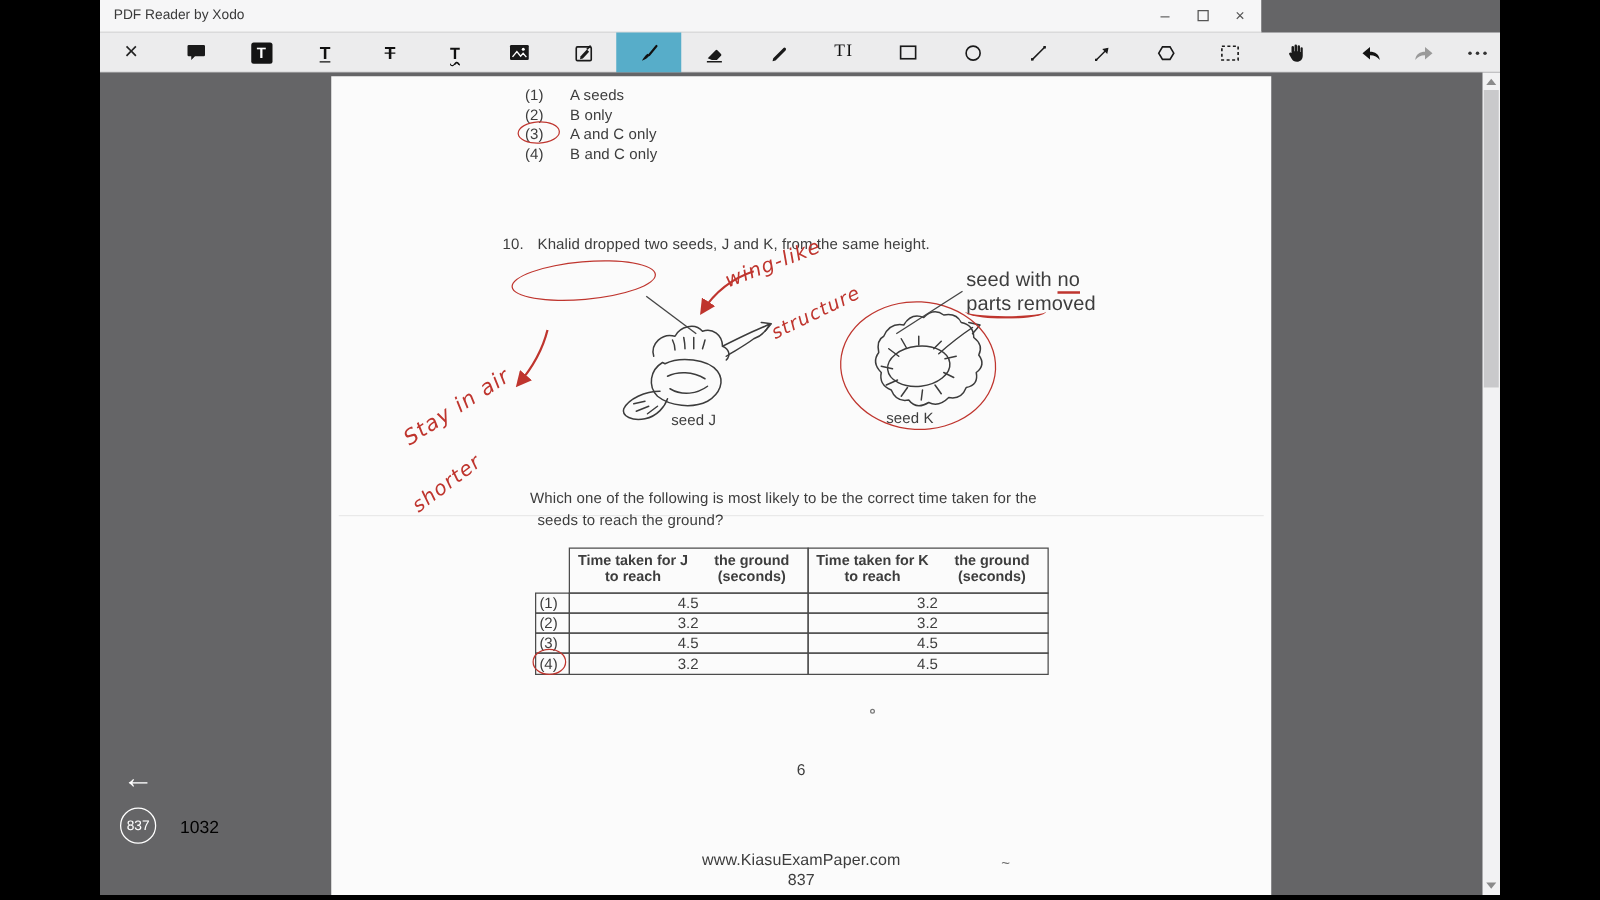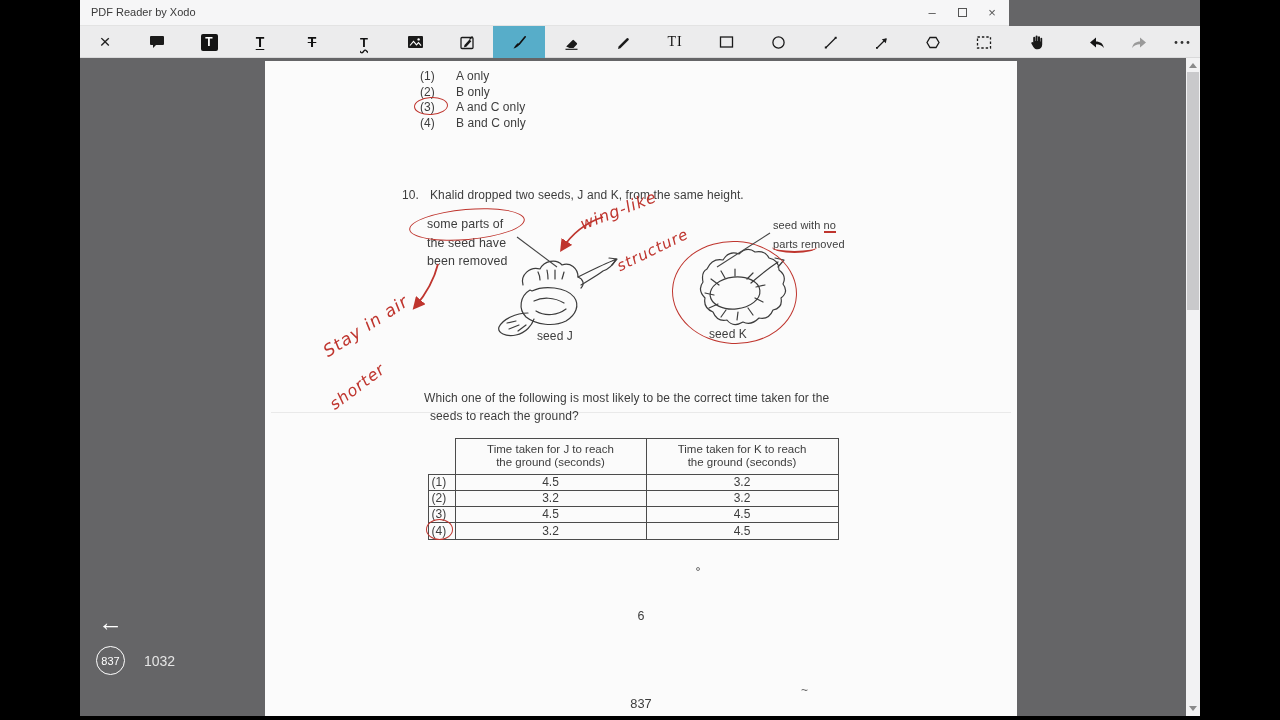--- a/index.html
+++ b/index.html
@@ -54,34 +54,34 @@
   .red-u { border-bottom:2px solid #bf352e; }
   .red-arc { position:relative; }
   .red-arc::after { content:""; position:absolute; left:-1px; right:38%; bottom:-3px; height:5px;
                     border-bottom:2px solid #bf352e; border-radius:0 0 70% 70% / 0 0 120% 120%; }
 
   
   #qtable { left:163px; top:377px; display:grid; grid-template-columns:27px 191px 192px;
             grid-template-rows:36px 16px 16px 16px 17px; }
   #qtable .cell { border:1px solid #4c4c4c; margin:-0.5px; font-size:12px; display:flex;
                   align-items:center; justify-content:center; text-align:center; }
-  #qtable .hdr { font-weight:normal; font-size:11.5px; line-height:13.5px; flex-direction:column; }
+  #qtable .hdr { font-weight:bold; font-size:11.5px; line-height:13.5px; }
   #qtable .noborder { border:none; margin:0; }
   #qtable .rnum { justify-content:flex-start; padding-left:3px; }
 
   
   .center-line { left:0; width:752px; text-align:center; }
   #scan-line { left:6px; top:351px; width:740px; height:1px; background:rgba(0,0,0,0.07); }
   #dot-mark { left:431px; top:506px; width:4px; height:4px; border:1px solid #777; border-radius:50%; }
 
   
   #back-arrow { left:18px; top:550px; color:#fff; font-size:25px; font-weight:200; }
   #page-badge { left:16px; top:588px; width:29px; height:29px; border:1.6px solid #fff; border-radius:50%;
                 color:#fff; font-size:11px; display:flex; align-items:center; justify-content:center; }
-  #page-total { left:64px; top:595px; color:#e5e5e5; font-size:14px; }
+  #page-total { left:64px; top:595px; color:#000000; font-size:14px; }
 
   
   #vscroll { position:absolute; left:1106px; top:58px; width:14px; height:658px; background:#f2f2f3; }
   #vscroll .thumb { position:absolute; left:1px; top:14px; width:12px; height:238px; background:#c9c9cb; }
   .sb-arr { position:absolute; left:3px; width:0; height:0; border-left:4px solid transparent; border-right:4px solid transparent; }
   #sb-up { top:5px; border-bottom:5px solid #8b8b8b; }
   #sb-down { bottom:5px; border-top:5px solid #8b8b8b; }
 
   svg.sketch path, svg.sketch line, svg.sketch ellipse { fill:none; stroke:#3c3c3c; stroke-width:1.2;
     stroke-linecap:round; stroke-linejoin:round; }
@@ -212,48 +212,43 @@
       </span>
   </div>
 
   <div id="docarea">
 
     <div id="page">
 
       <div class="abs doc-text" id="options">
         <div class="row">
             <span class="num">(1)</span>
-            <span>A only</span>
+            <span>A seeds</span>
           </div>
         <div class="row">
             <span class="num">(2)</span>
             <span>B only</span>
           </div>
         <div class="row">
             <span class="num">(3)</span>
             <span>A and C only</span>
           </div>
         <div class="row">
             <span class="num">(4)</span>
             <span>B and C only</span>
           </div>
       </div>
       <div class="red-ellipse" style="left:149px; top:36px; width:34px; height:18px; transform:rotate(-3deg);"></div>
 
       <div class="abs doc-text" style="left:117px; top:127px;margin-left:20px;">10.</div>
       <div class="abs doc-text" style="left:165px; top:127px;">Khalid dropped two seeds, J and K, from the same height.</div>
 
-      <div class="abs doc-text" style="left:162px; top:154px; line-height:18.5px; font-size:12.4px;">
-        <div>some parts of</div>
-        <div>the seed have</div>
-        <div>been removed</div>
-      </div>
       <div class="red-ellipse" style="left:144px; top:148px; width:116px; height:31px; transform:rotate(-5deg);"></div>
 
-      <div class="abs doc-text" style="left:508px; top:155px; line-height:18.5px; font-size:11px;">
+      <div class="abs doc-text" style="left:508px; top:155px; line-height:18.5px; font-size:16px;">
         <div><span>seed with </span><span class="red-u">no</span></div>
         <div><span class="red-arc">parts removed</span></div>
       </div>
 
       <svg class="sketch abs" style="left:228px; top:191px;" width="128" height="86" viewBox="0 0 128 86">
         <path d="M30,33 C27,23 37,14 47,17 C51,9 63,6 69,13 C77,10 85,16 85,25 C90,27 92,32 88,36"></path>
         <path d="M85,25 C97,19 109,13 119,9 L123,7 C120,13 116,17 110,19 C102,25 94,29 88,33"></path>
         <path d="M116,6 l8,1 l-5,6"></path>
         <path d="M37,38 C27,44 25,57 33,65 C43,73 61,75 73,69 C83,63 87,53 81,45 C73,35 51,33 39,39 Z"></path>
         <path d="M45,20 q2,4 2,8 M54,18 q1,5 1,9 M62,18 q0,5 0,9 M71,20 q-1,4 -2,7"></path>
@@ -307,20 +302,21 @@
 
         <div class="cell rnum">(4)</div>
         <div class="cell">3.2</div>
         <div class="cell">4.5</div>
       </div>
       <div class="red-ellipse" style="left:161px; top:458px; width:27px; height:21px;"></div>
 
       <div class="abs" id="dot-mark"></div>
 
       <div class="abs doc-text center-line" style="top:548px; font-size:12.5px;">6</div>
+      <div class="abs doc-text center-line" style="top:619px; font-size:12.8px;">www.KiasuExamPaper.com</div>
       <div class="abs doc-text center-line" style="top:635px; font-size:12.8px;">837</div>
       <div class="abs doc-text" style="left:536px; top:622px; color:#666;">~</div>
 
       <svg id="overlay">
         <defs>
           <marker id="ra" markerWidth="7" markerHeight="7" refX="5" refY="3.5" orient="auto">
             <path d="M0,0 L7,3.5 L0,7 z" fill="#bf352e"></path>
           </marker>
         </defs>
         <path d="M252,176 L292,206" stroke="#454545" stroke-width="1.1" fill="none"></path>

